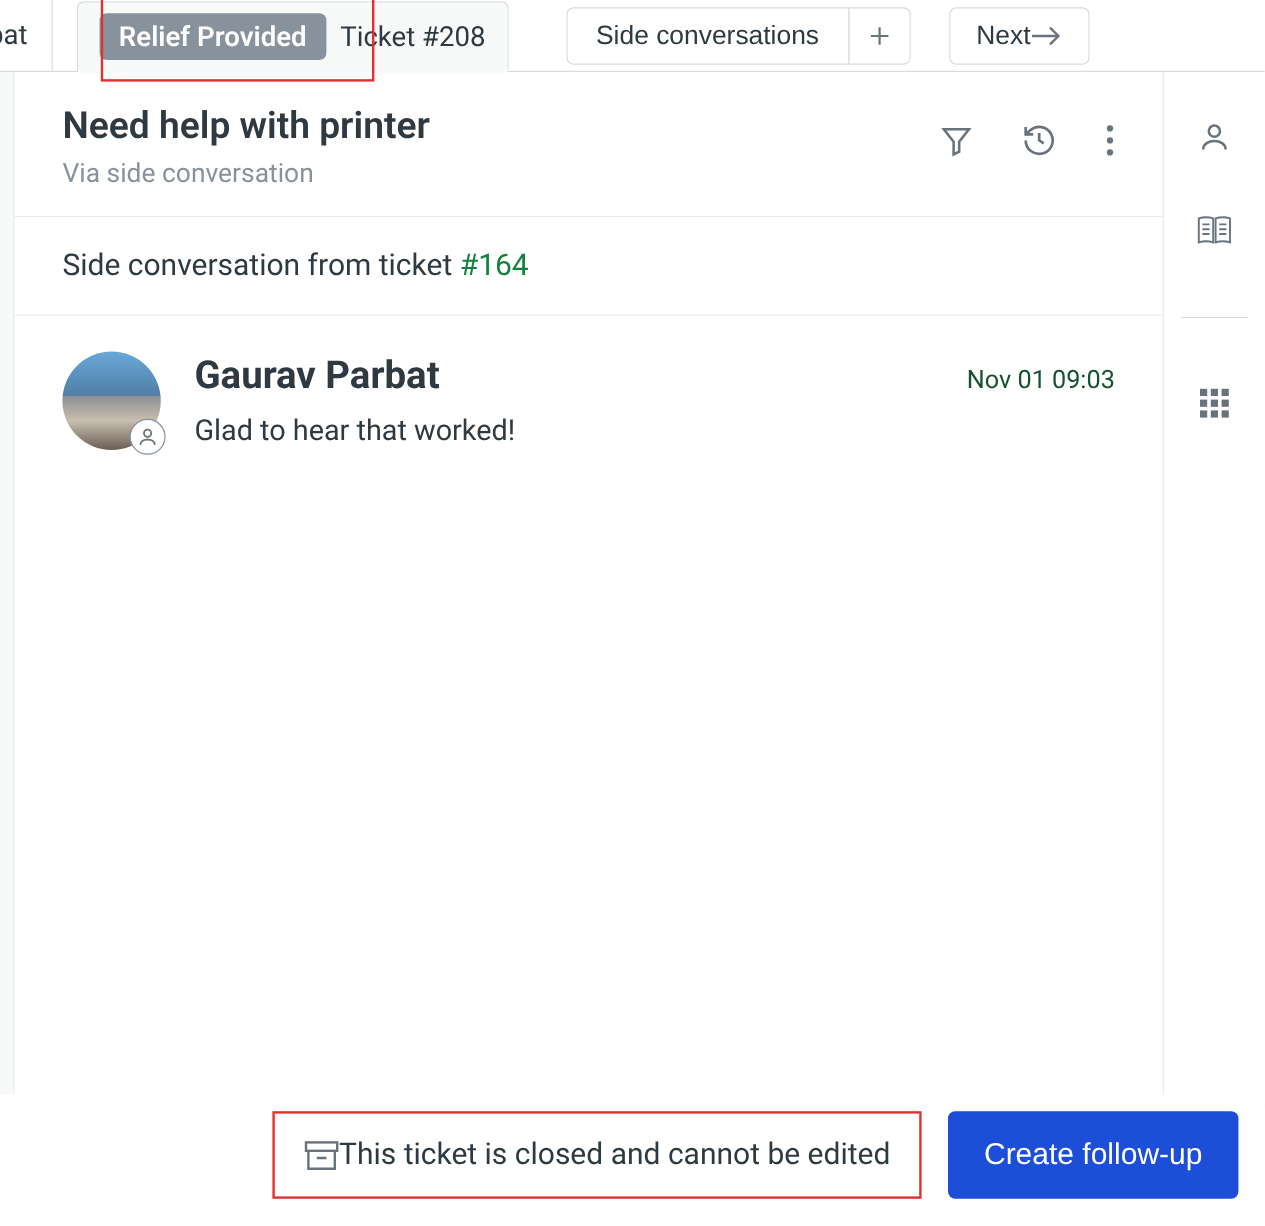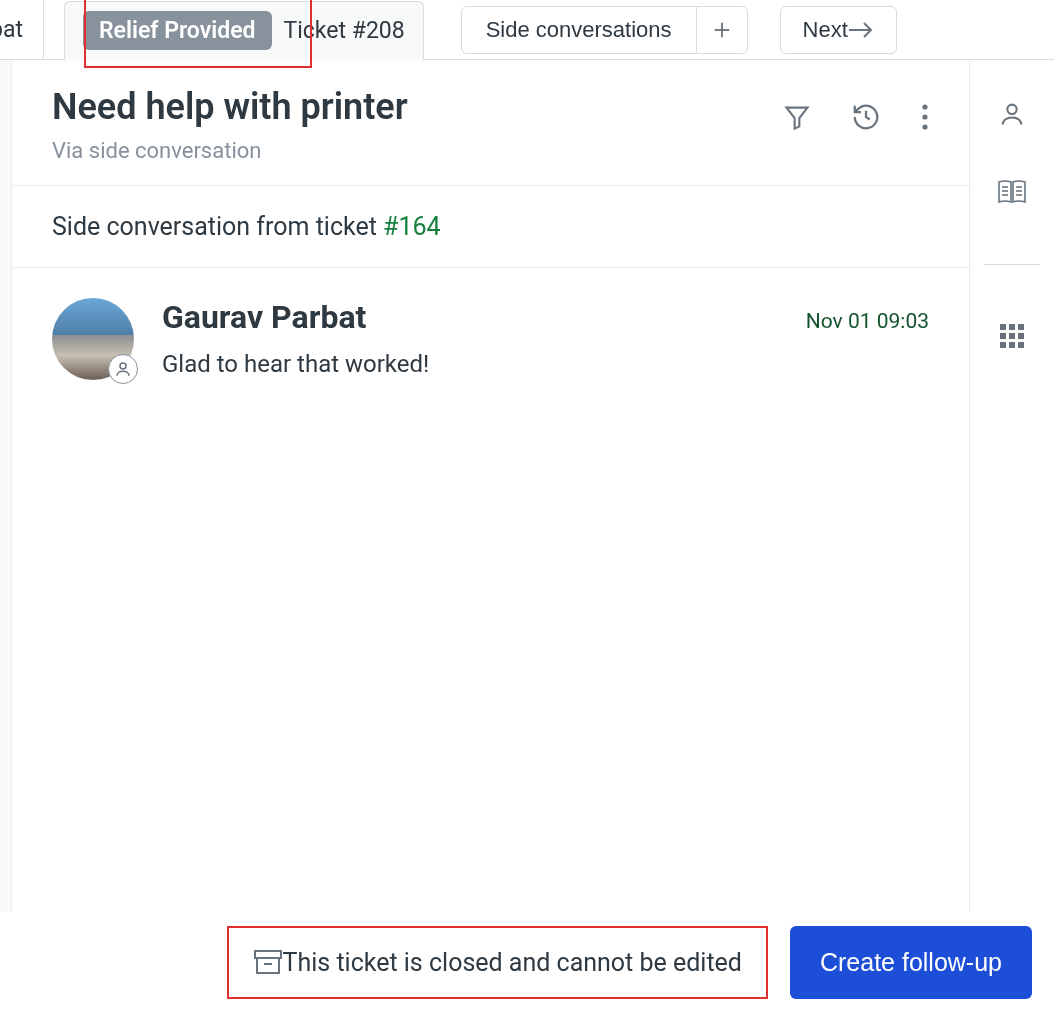--- a/index.html
+++ b/index.html
@@ -80,21 +80,21 @@
     align-items: center;
     justify-content: center;
     height: 48px;
     border: 1px solid #d8dcde;
     border-radius: 6px;
     background: #fff;
     font-size: 22px;
     color: #2f3941;
     cursor: pointer;
   }
-  .side-conv-btn { padding: 0 24px; margin-left: 17px; }
+  .side-conv-btn { padding: 0 24px; margin-left: 28px; }
   .plus-btn { width: 52px; margin-left: -1px; border-left: 1px solid #d8dcde; }
   .side-group { display: flex; }
   .side-group .side-conv-btn { border-top-right-radius: 0; border-bottom-right-radius: 0; }
   .side-group .plus-btn { border-top-left-radius: 0; border-bottom-left-radius: 0; }
   .next-btn { padding: 0 22px; margin-left: 12px; }
 
   
   .main {
     display: flex;
     height: calc(100% - 60px - 100px); 
@@ -129,21 +129,21 @@
 
   
   .subject-row {
     display: flex;
     align-items: flex-start;
     padding: 26px 40px 22px 40px;
     border-bottom: 1px solid #e9ebed;
   }
   .subject-col { flex: 1; }
   .subject {
-    font-size: 36px;
+    font-size: 31px;
     font-weight: 600;
     color: #2f3941;
     margin-bottom: 10px;
   }
   .via {
     font-size: 22px;
     color: #87929d;
   }
   .subject-actions {
     display: flex;
@@ -197,21 +197,21 @@
     left: 0; right: 0;
     height: 100px;
     display: flex;
     align-items: center;
     justify-content: flex-end;
     padding: 0 22px;
     background: #fff;
   }
   .closed-box {
     display: flex;
-    align-items: flex-start;
+    align-items: flex-end;
     border: 2px solid #e03131;
     padding: 20px 24px;
     font-size: 25px;
     color: #2f3941;
     margin-right: 22px;
   }
   .followup-btn {
     background: #1d4ed8;
     color: #fff;
     border: none;

